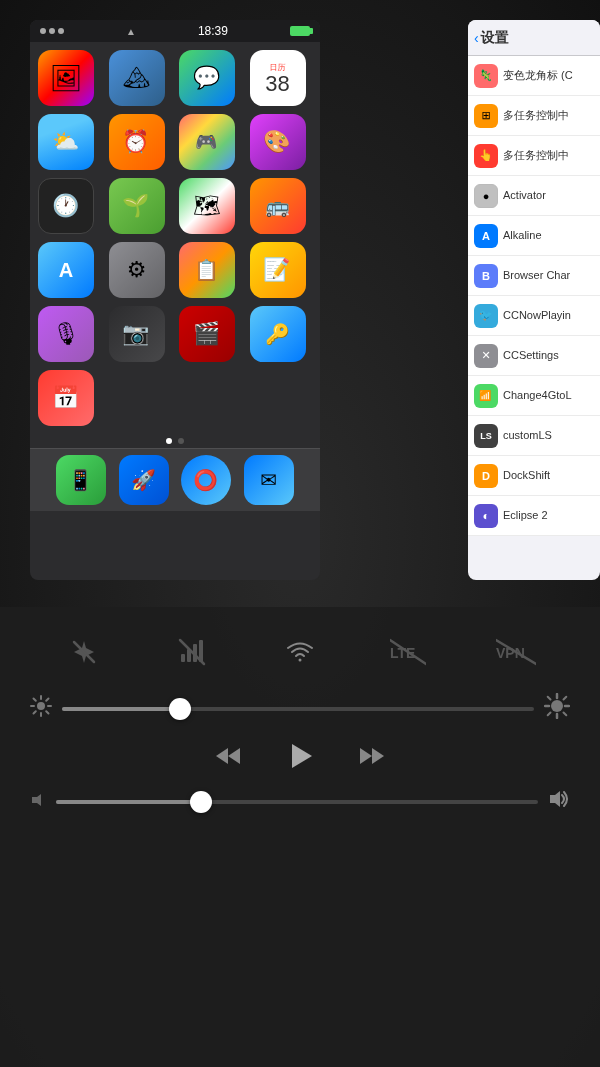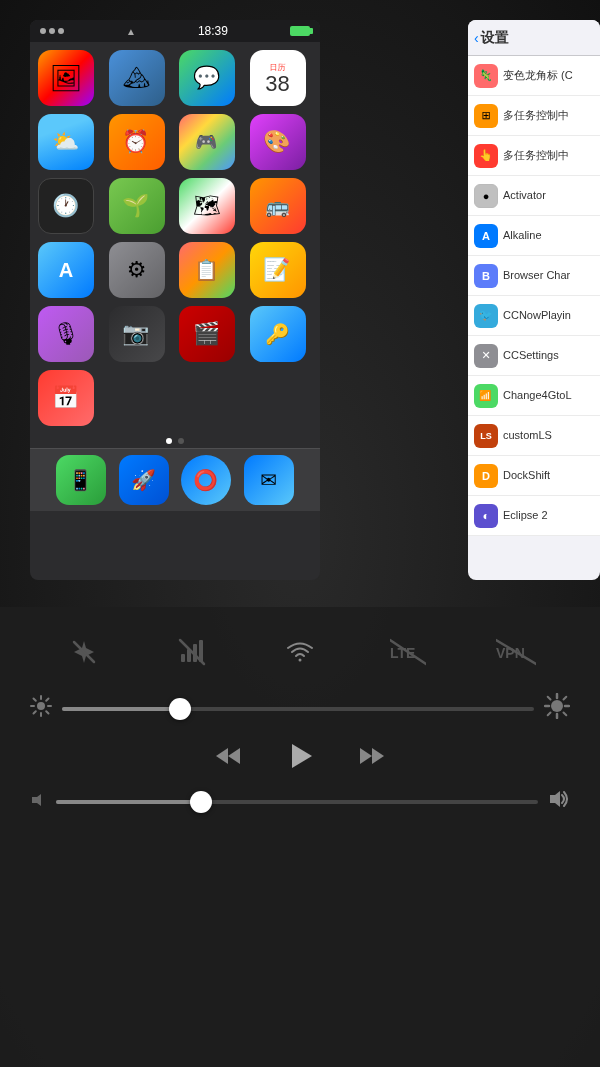--- a/index.html
+++ b/index.html
@@ -464,21 +464,21 @@
     </div>
 
     <div class="settings-item">
       <div class="settings-item-icon" style="background:#4cd964">
         <span style="font-size:10px">📶</span>
       </div>
       <span class="settings-item-text">Change4GtoL</span>
     </div>
 
     <div class="settings-item">
-      <div class="settings-item-icon" style="background:#c2410c">
+      <div class="settings-item-icon" style="background:#404040">
         <span style="color:#fff;font-size:9px;font-weight:bold">LS</span>
       </div>
       <span class="settings-item-text">customLS</span>
     </div>
 
     <div class="settings-item">
       <div class="settings-item-icon" style="background:#ff9500">
         <span style="color:#fff;font-size:11px;font-weight:bold">D</span>
       </div>
       <span class="settings-item-text">DockShift</span>

